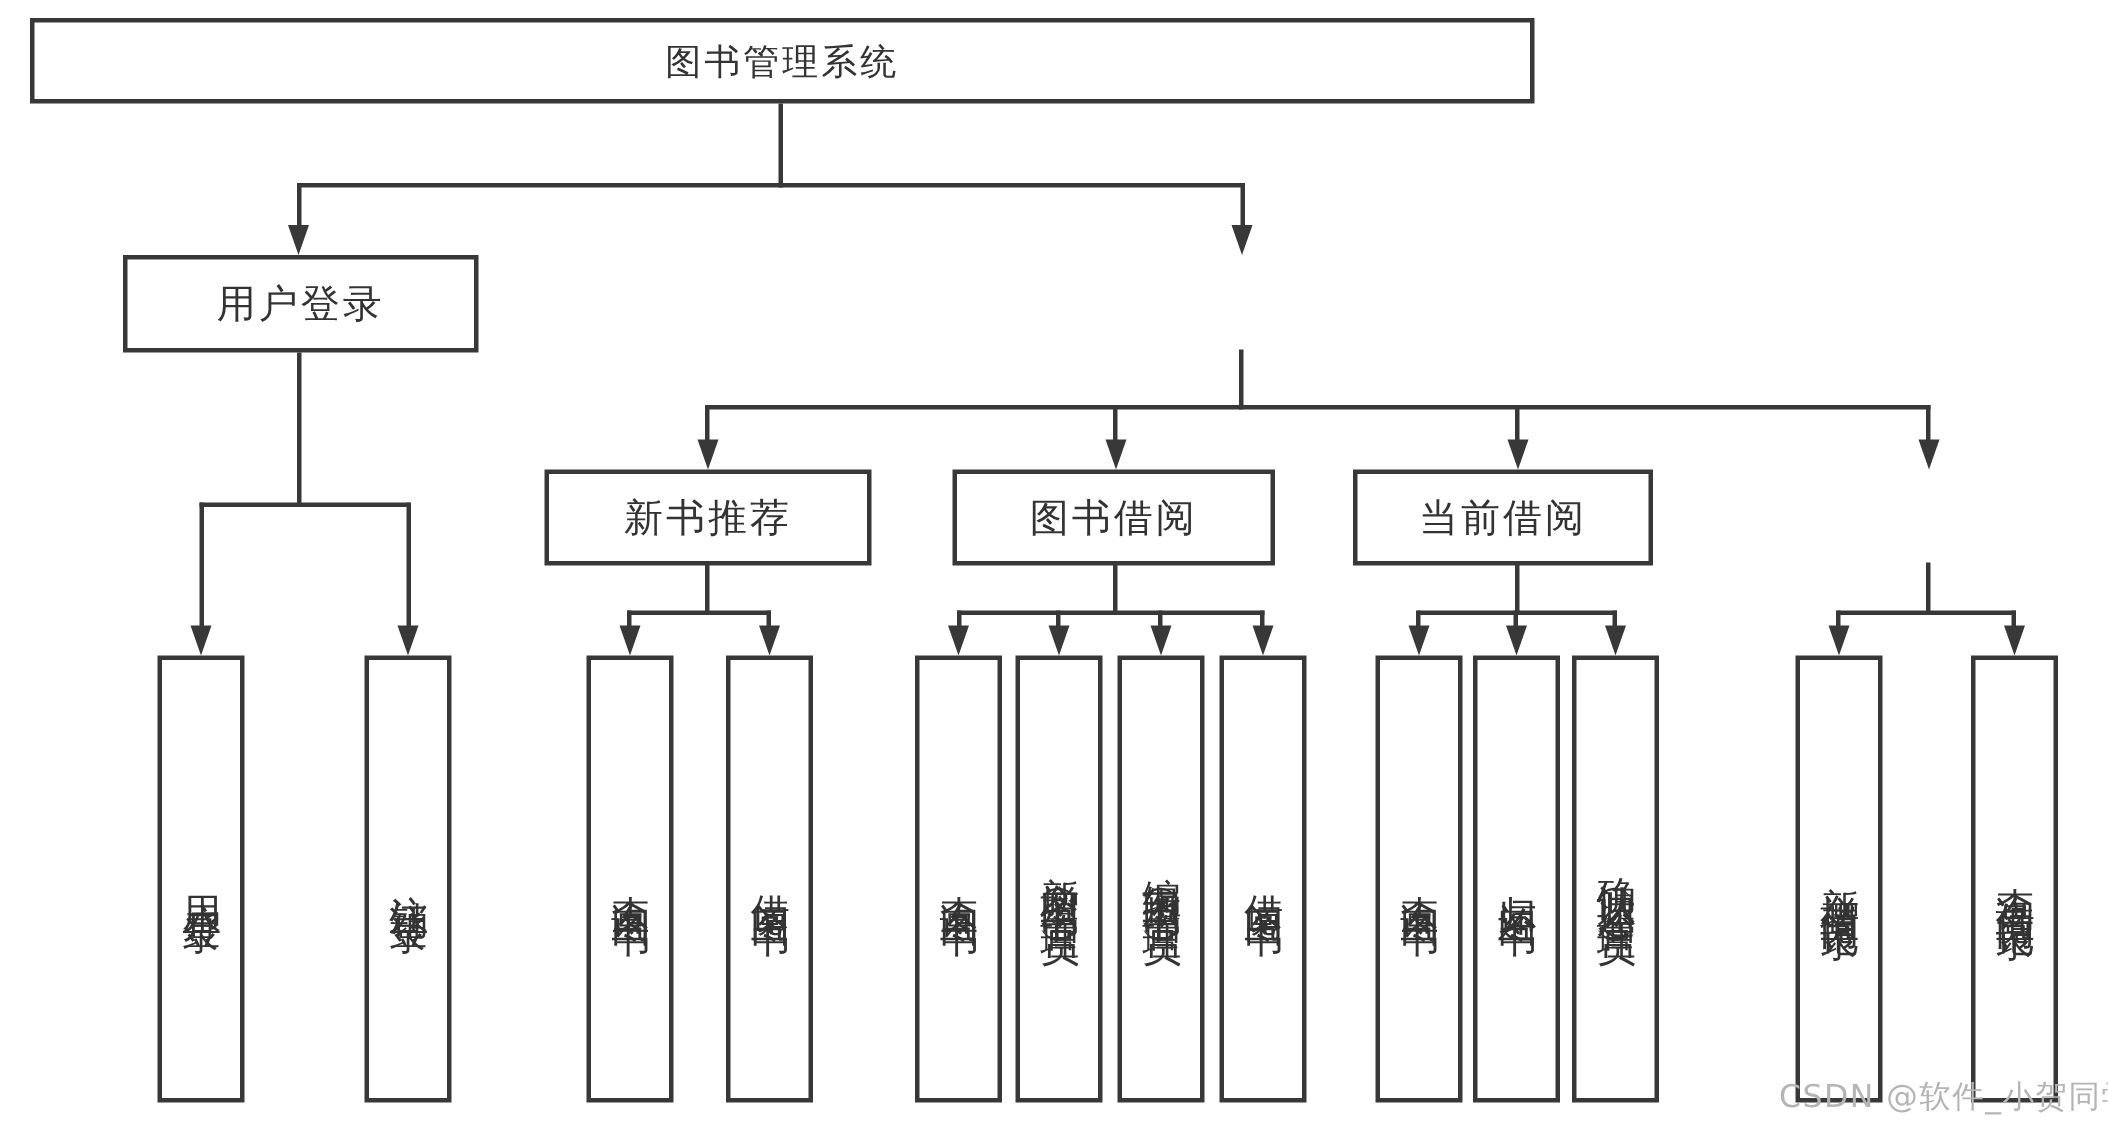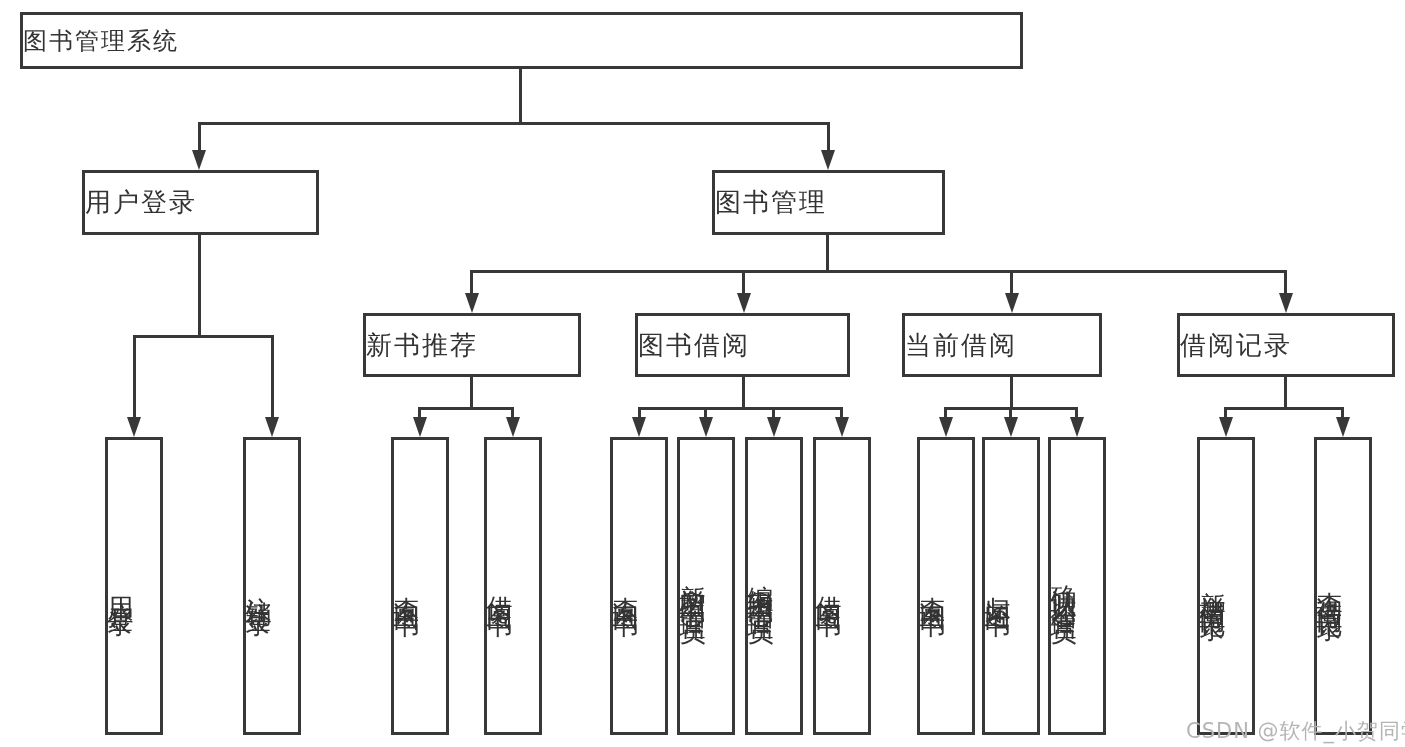--- a/index.html
+++ b/index.html
@@ -17,21 +17,21 @@
     position:relative;
     width:1405px;height:747px;
     background:var(--background);
     overflow:hidden;
   }
   .box{
     position:absolute;
     box-sizing:border-box;
     border:3px solid var(--line);
     background:#fff;
-    display:flex;align-items:center;justify-content:flex-start;
+    display:flex;align-items:center;justify-content:center;
     color:var(--text);
     font-size:26px;
     letter-spacing:2px;
     white-space:nowrap;
   }
   .box.root-box{font-size:24px;}
   .leaf{
     letter-spacing:0;
   }
   .leaf .vtext{
@@ -66,39 +66,33 @@
 <div class="canvas">
 
   <div class="box root-box" style="left:20px;top:12px;width:1003px;height:57px;">
     <span>图书管理系统</span>
   </div>
 
   <div class="box" style="left:82px;top:170px;width:237px;height:65px;">
     <span>用户登录</span>
   </div>
 
-  <div class="box" style="left:712px;top:170px;width:233px;height:65px;">
-    <span>图书管理</span>
-  </div>
 
   <div class="box" style="left:635px;top:313px;width:215px;height:64px;">
     <span>图书借阅</span>
   </div>
 
   <div class="box" style="left:363px;top:313px;width:218px;height:64px;">
     <span>新书推荐</span>
   </div>
 
   <div class="box" style="left:902px;top:313px;width:200px;height:64px;">
     <span>当前借阅</span>
   </div>
 
-  <div class="box" style="left:1177px;top:313px;width:218px;height:64px;">
-    <span>借阅记录</span>
-  </div>
 
   <div class="box leaf" style="left:105px;top:437px;width:58px;height:298px;">
     <span class="vtext">用户登录</span>
   </div>
   <div class="box leaf" style="left:243px;top:437px;width:58px;height:298px;">
     <span class="vtext">注销登录</span>
   </div>
 
   <div class="box leaf" style="left:391px;top:437px;width:58px;height:298px;">
     <span class="vtext">查询图书</span>

